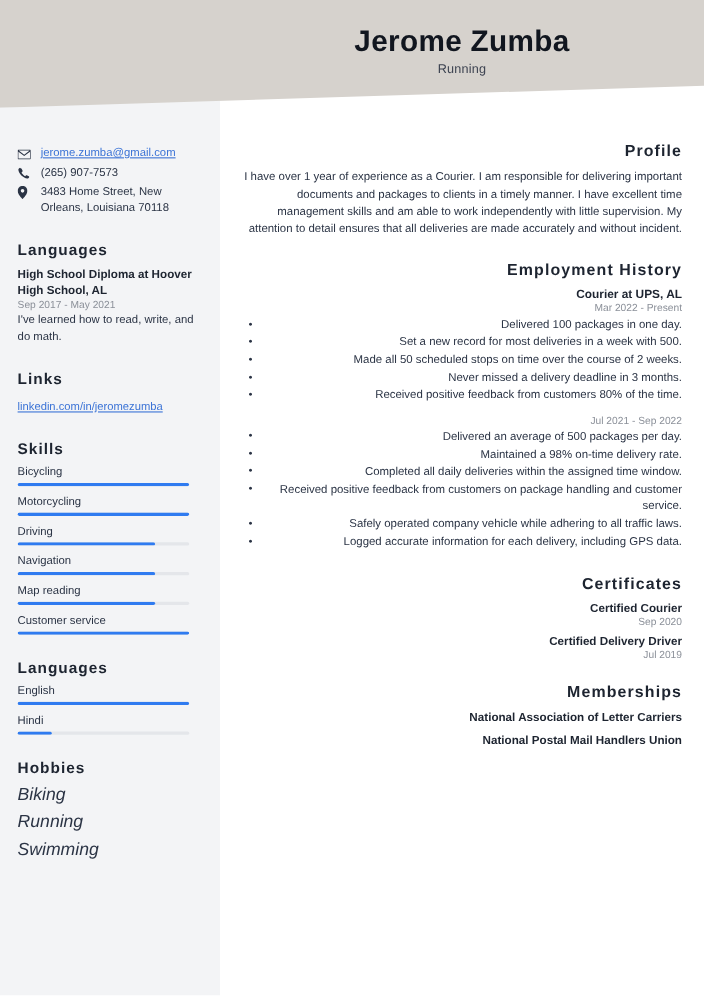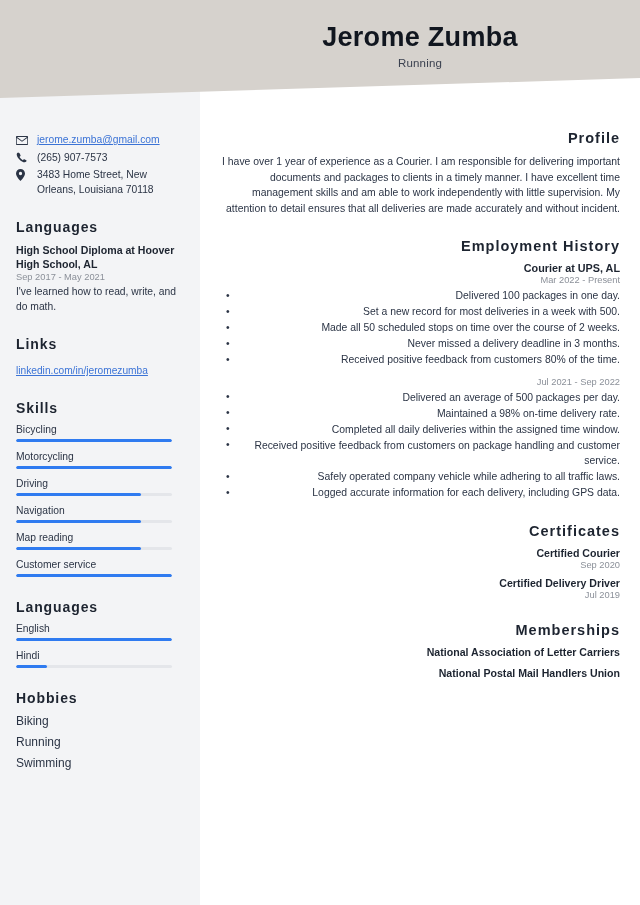--- a/index.html
+++ b/index.html
@@ -67,21 +67,21 @@
     font-size: 10.2px; color: #3b73d6; text-decoration: underline; word-break: break-all;
   }
 
   .skill { margin-bottom: 9px; }
   .skill-name { font-size: 10.3px; color: #2b3445; margin-bottom: 4px; }
   .bar-track {
     width: 156px; height: 3px; background: #e4e6ea; border-radius: 2px; overflow: hidden;
   }
   .bar-fill { height: 3px; background: #2f7bf0; border-radius: 2px; }
 
-  .hobby { font-size: 12px; color: #2b3445; margin-bottom: 7px; }
+  .hobby { font-size: 16px; color: #2b3445; margin-bottom: 7px; font-style: italic; }
 
   
   .main {
     position: absolute; left: 200px; top: 0; width: 440px;
     padding: 130px 20px 0 20px; z-index: 3; text-align: right;
   }
   .main-h {
     font-size: 14.5px; font-weight: bold; color: #1d2430;
     letter-spacing: 1px; margin-bottom: 8px;
   }

